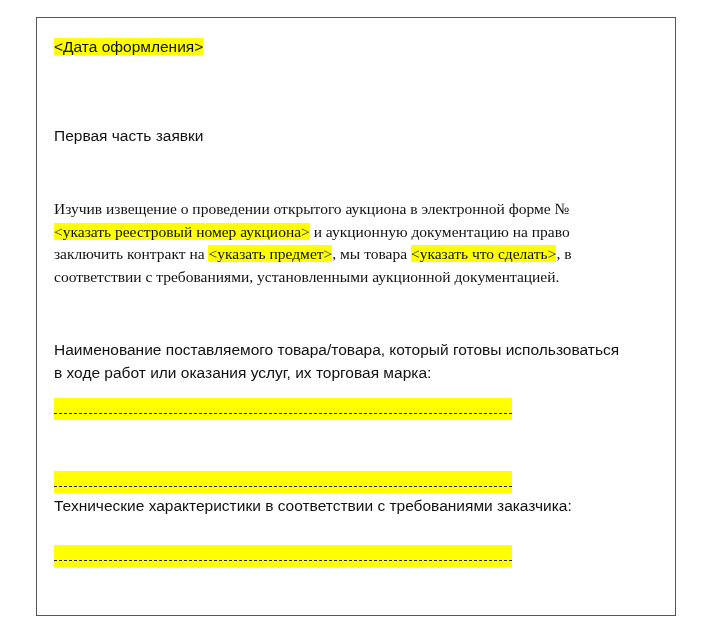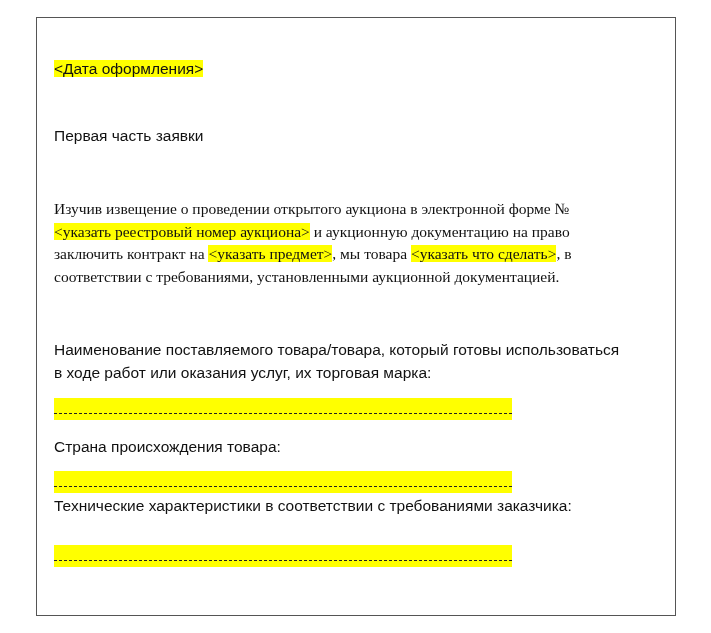--- a/index.html
+++ b/index.html
@@ -2,21 +2,21 @@
 <html><head>
   <meta charset="utf-8">
   <style>
     html, body { margin: 0; padding: 0; background: #ffffff; }
     body { width: 711px; height: 633px; position: relative; overflow: hidden;
            font-family: "Liberation Sans", "DejaVu Sans", sans-serif; color: #111; }
     .page { position: absolute; left: 36px; top: 17px; width: 640px; height: 599px;
             border: 1px solid #555; box-sizing: border-box; background: #fff; }
     .abs { position: absolute; left: 17px; font-size: 15.5px; line-height: 22px; white-space: nowrap; }
     .hl { background: #ffff00; }
-    .date { top: 40px; }
+    .date { top: 18px; }
     .title { top: 107px; }
     .para { top: 180px; }
     .para .line { display: block; height: 22.5px; font-family: Liberation Serif, serif; }
     .label1 { top: 321px; }
     .label1 .line { display: block; height: 22.5px; }
     .bar { position: absolute; left: 17px; width: 458px; height: 22px; background: #ffff00; }
     .bar::after { content: ""; position: absolute; left: 0; right: 0; top: 15px;
                   border-top: 1px dashed #222; }
     .bar1 { top: 380px; }
     .label2 { top: 418px; }
@@ -41,19 +41,18 @@
     <span class="line"><span>заключить контракт на </span><span class="hl">&lt;указать предмет&gt;</span><span>, мы товара </span><span class="hl">&lt;указать что сделать&gt;</span><span>, в</span></span>
     <span class="line">соответствии с требованиями, установленными аукционной документацией.</span>
   </div>
 
   <div class="abs label1">
     <span class="line">Наименование поставляемого товара/товара, который готовы использоваться</span>
     <span class="line">в ходе работ или оказания услуг, их торговая марка:</span>
   </div>
   <div class="bar bar1"></div>
 
-  <div class="abs label2">Страна происхождения товара:</div>
   <div class="bar bar2"></div>
 
   <div class="abs label3">Технические характеристики в соответствии с требованиями заказчика:</div>
   <div class="bar bar3"></div>
 
 </div>
 
 </body></html>

